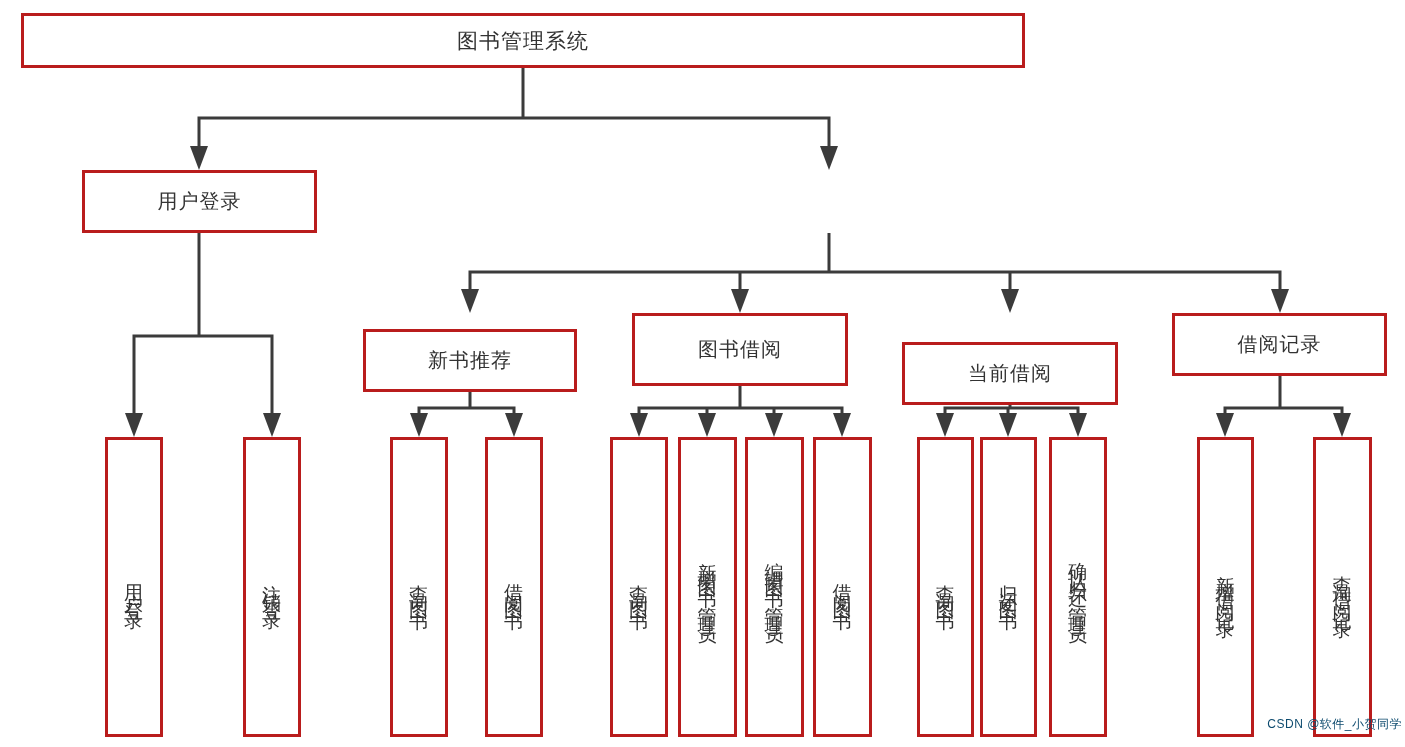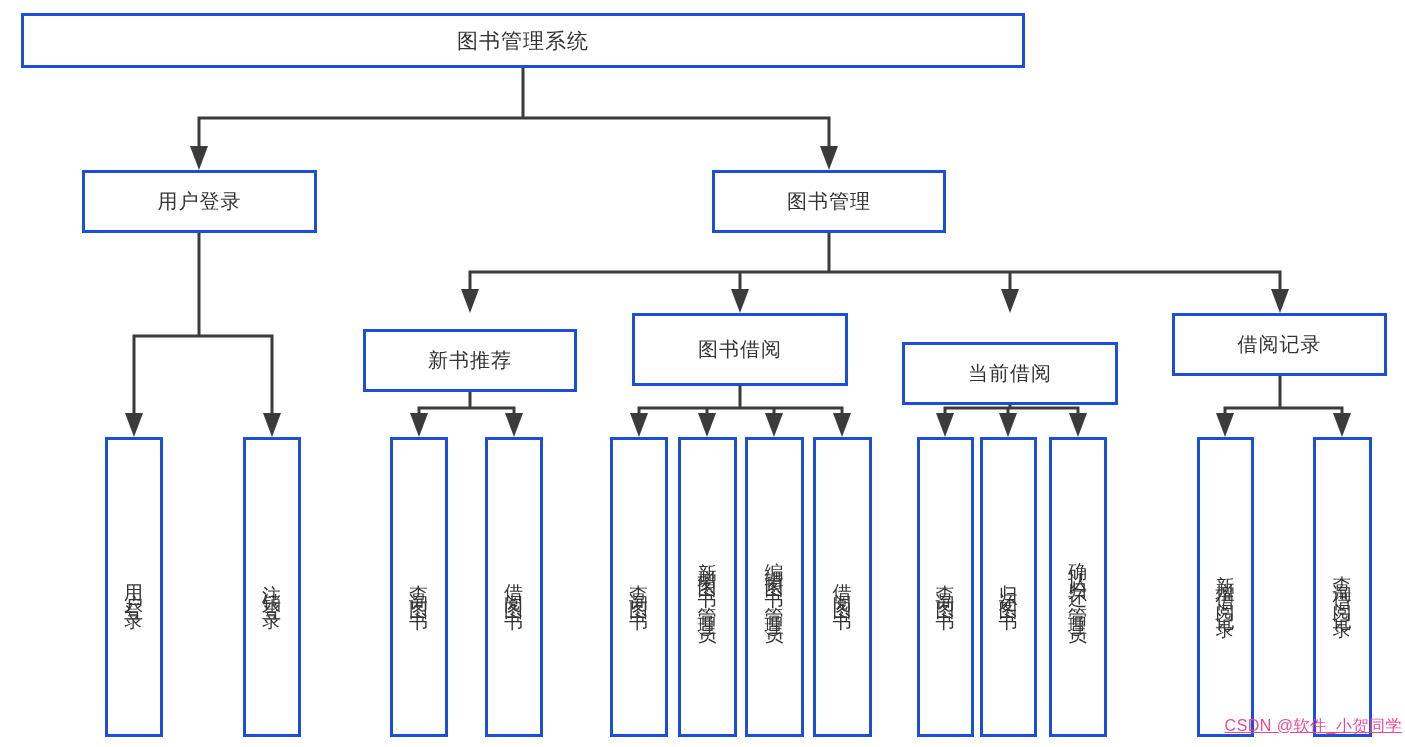--- a/index.html
+++ b/index.html
@@ -14,46 +14,45 @@
   .wires {
     position: absolute;
     left: 0; top: 0;
     width: 1405px; height: 747px;
     pointer-events: none;
   }
   .node {
     position: absolute;
     box-sizing: border-box;
     background: #ffffff;
-    border: 3px solid #1d4ed8;
+    border: 3px solid #b91c1c;
     color: #333333;
     display: flex;
     align-items: center;
     justify-content: center;
     white-space: nowrap;
   }
   .node.root  { font-size: 21px; letter-spacing: 1px; }
   .node.hbox  { font-size: 20px; letter-spacing: 1px; }
   .node.leaf {
     writing-mode: vertical-rl;
     text-orientation: mixed;
     font-size: 19px;
     letter-spacing: 9px;
     line-height: 1;
     white-space: normal;
   }
   .watermark {
     position: absolute;
     right: 3px;
     top: 716px;
-    font-size: 16px;
-    color: #ec4899;
+    font-size: 12px;
+    color: #0c4a6e;
     letter-spacing: 0.5px;
     z-index: 5;
-    text-decoration: underline;
   }
 </style>
 </head>
 <body>
 
 <div class="canvas">
 
   <svg class="wires" viewBox="0 0 1405 747" xmlns="http://www.w3.org/2000/svg">
     <path fill="none" stroke="#3b3b3b" stroke-width="3" d="M523 68 V119.5
              M197.5 118 H830.5
@@ -84,21 +83,20 @@
              M630 413H648L639 437Z M698 413H716L707 437Z
              M765 413H783L774 437Z M833 413H851L842 437Z
              M936 413H954L945 437Z M999 413H1017L1008 437Z
              M1069 413H1087L1078 437Z M1216 413H1234L1225 437Z
              M1333 413H1351L1342 437Z"></path>
   </svg>
 
   <div class="node root" style="left:21px; top:13px; width:1004px; height:55px;">图书管理系统</div>
 
   <div class="node hbox" style="left:82px; top:170px; width:235px; height:63px;">用户登录</div>
-  <div class="node hbox" style="left:712px; top:170px; width:234px; height:63px;">图书管理</div>
 
   <div class="node hbox" style="left:363px; top:313px; width:214px; height:63px;margin-top:16px;">新书推荐</div>
   <div class="node hbox" style="left:632px; top:313px; width:216px; height:73px;">图书借阅</div>
   <div class="node hbox" style="left:902px; top:313px; width:216px; height:63px;margin-top:29px;">当前借阅</div>
   <div class="node hbox" style="left:1172px; top:313px; width:215px; height:63px;">借阅记录</div>
 
   <div class="node leaf" style="left:105px; top:437px; width:58px; height:300px;">用户登录</div>
   <div class="node leaf" style="left:243px; top:437px; width:58px; height:300px;">注销登录</div>
 
   <div class="node leaf" style="left:390px; top:437px; width:58px; height:300px;">查询图书</div>

